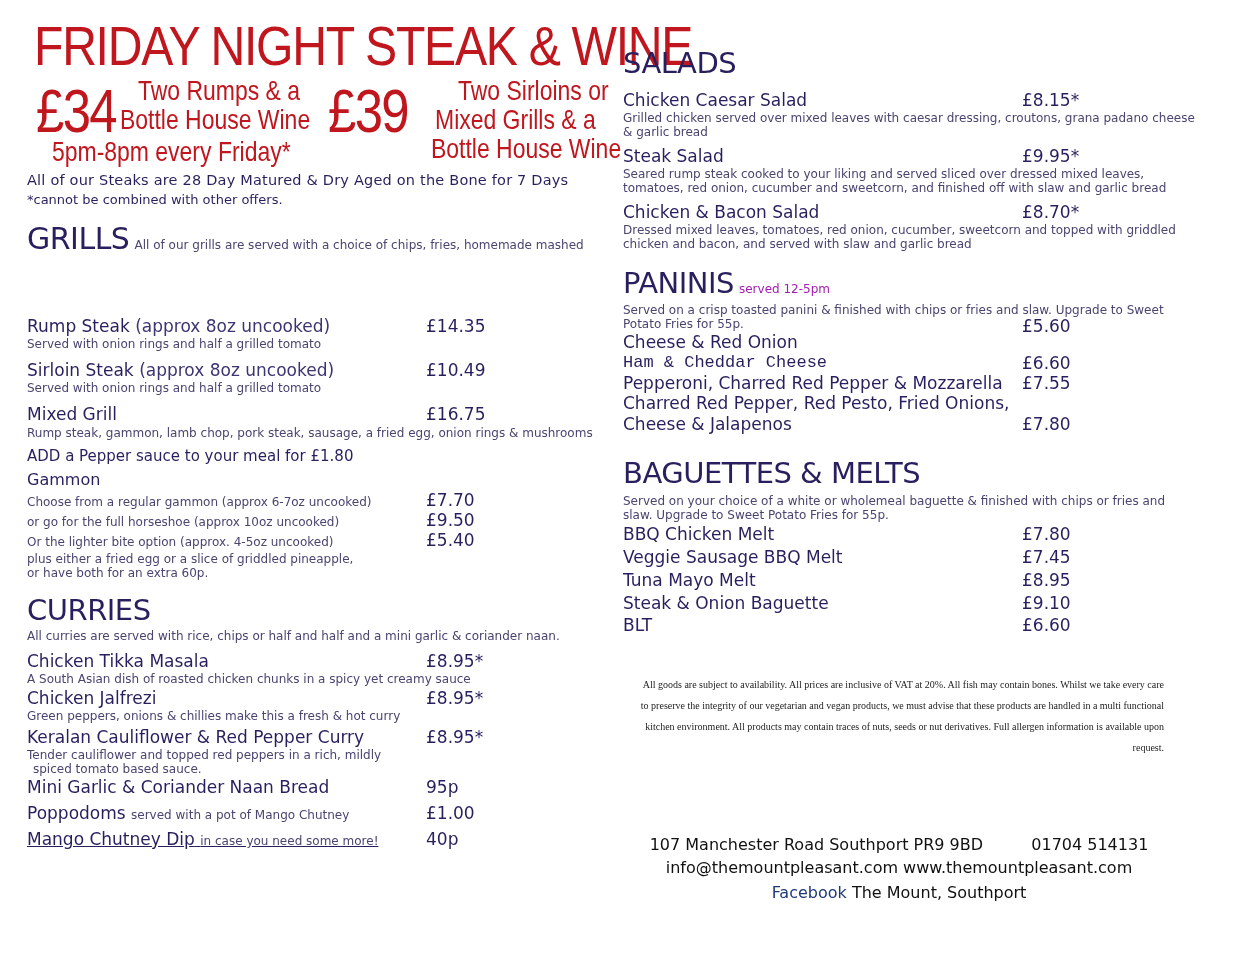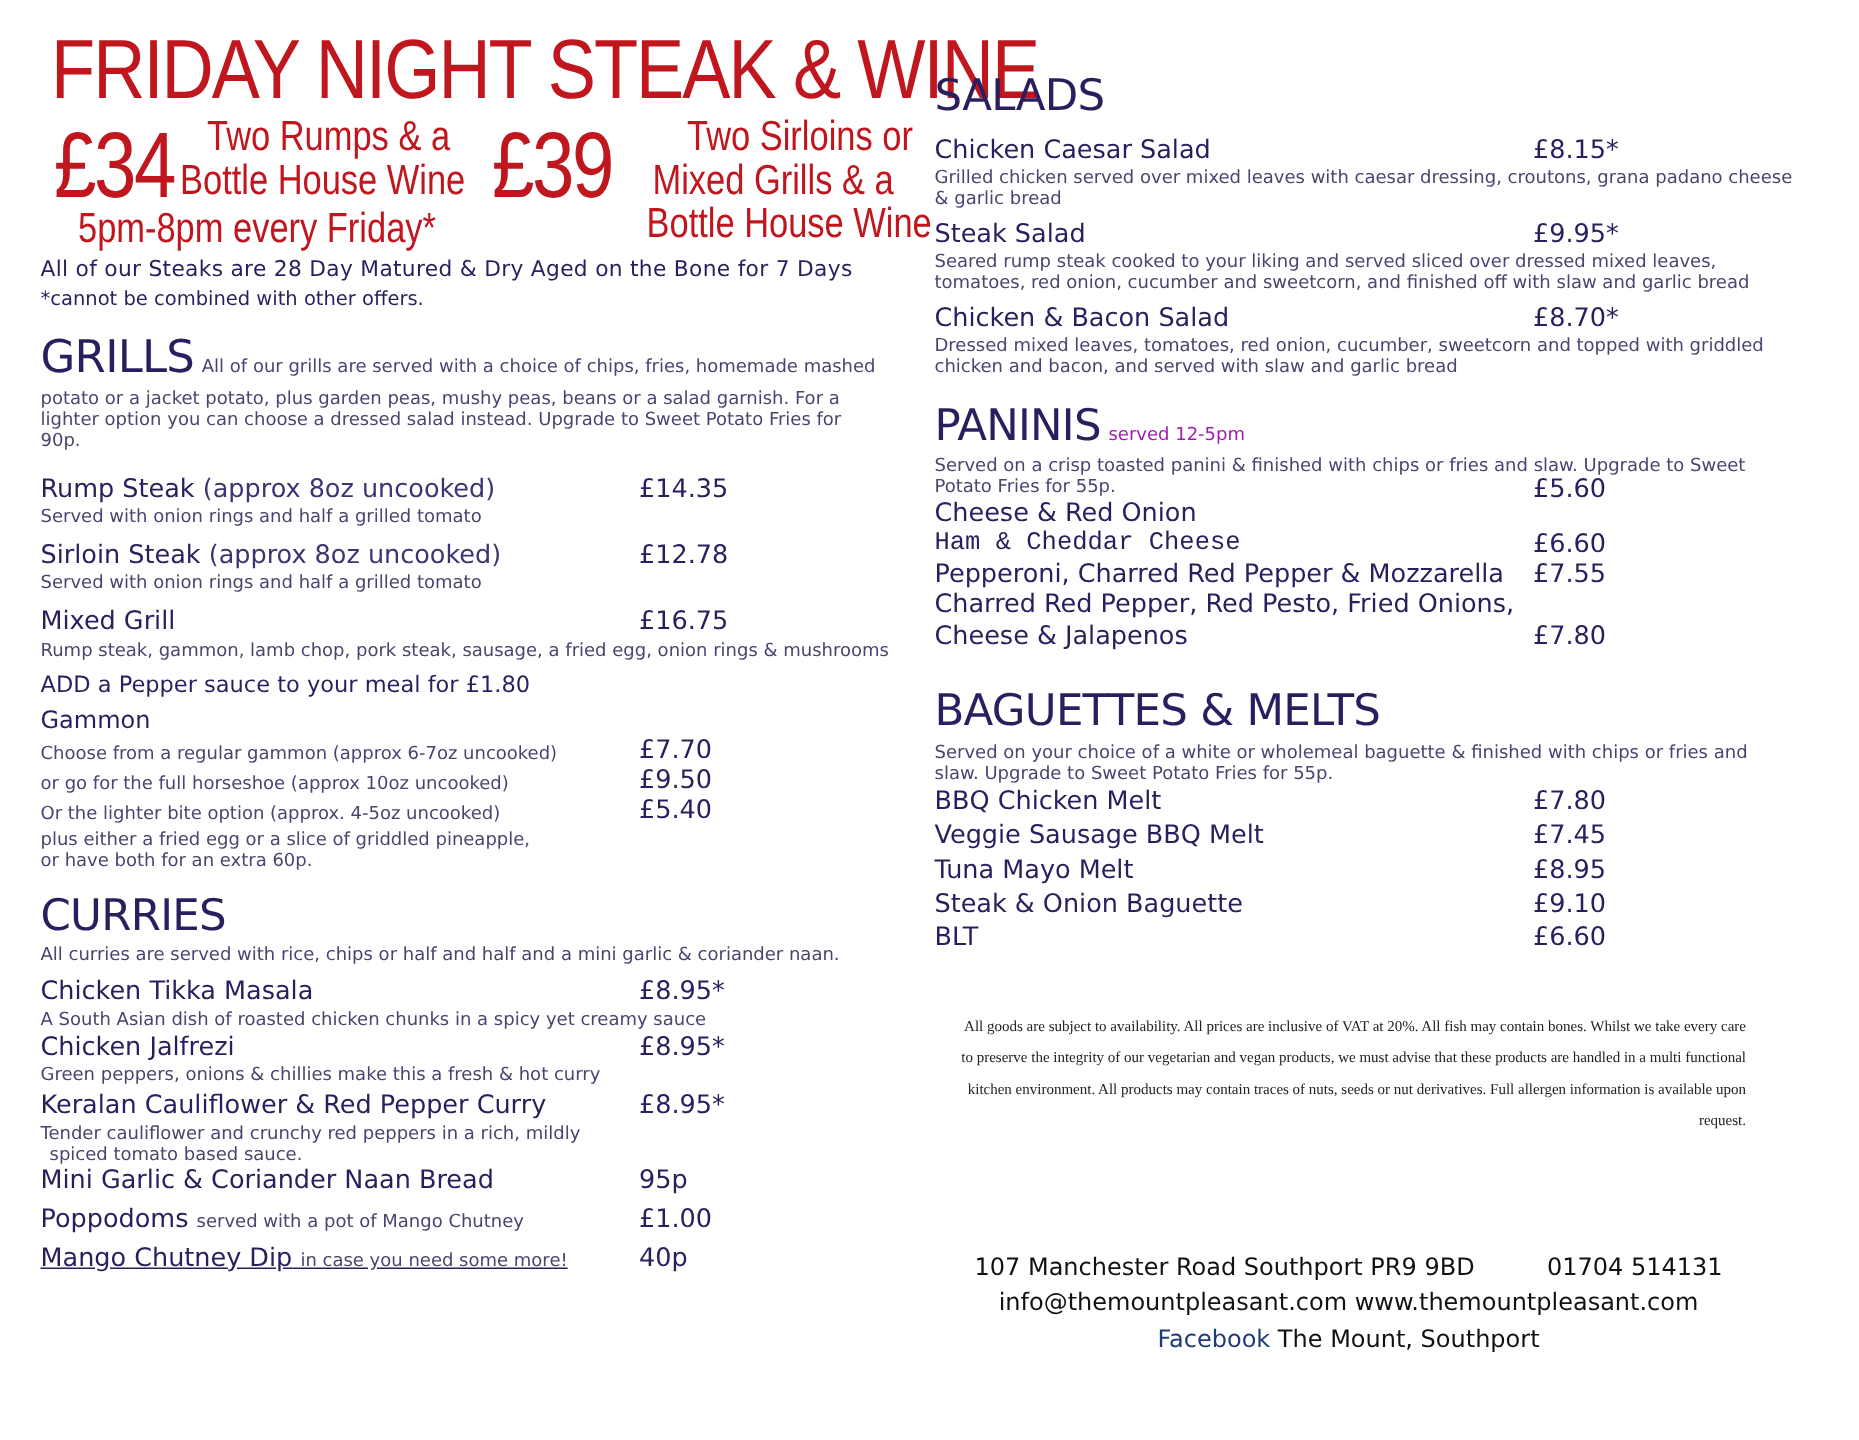--- a/index.html
+++ b/index.html
@@ -39,35 +39,34 @@
 <div class="abs red offer-text" style="left:431px;top:134px;">Bottle House Wine</div>
 
 <div class="abs intro" style="left:27px;top:172px;font-size:14.5px;letter-spacing:0.2px;">All of our Steaks are 28 Day Matured &amp; Dry Aged on the Bone for 7 Days</div>
 <div class="abs intro grey" style="left:27px;top:192px;font-size:13px;">*cannot be combined with other offers.</div>
 
 <div class="abs" style="left:27px;top:222px;width:575px;">
   <div style="white-space:nowrap;">
     <span class="h-sec" style="font-size:30px;">GRILLS</span>
     <span class="desc" style="font-size:12px;">All of our grills are served with a choice of chips, fries,  homemade mashed</span>
   </div>
-  <div class="desc" style="margin-top:2px;width:560px;">potato or a jacket potato, plus garden peas, mushy peas, beans or a salad garnish. For a lighter option you can choose a dressed salad instead. Upgrade to Sweet Potato Fries for 90p.</div>
 </div>
 
 <div class="abs item" style="left:27px;top:316px;">
   <span>Rump Steak</span>
   <span class="light">(approx 8oz uncooked)</span>
 </div>
 <div class="abs price" style="left:426px;top:316px;">£14.35</div>
 <div class="abs small-desc" style="left:27px;top:337px;">Served with onion rings and half a grilled tomato</div>
 
 <div class="abs item" style="left:27px;top:360px;">
   <span>Sirloin Steak</span>
   <span class="light">(approx 8oz uncooked)</span>
 </div>
-<div class="abs price" style="left:426px;top:360px;">£12.78</div>
+<div class="abs price" style="left:426px;top:360px;">£10.49</div>
 <div class="abs small-desc" style="left:27px;top:381px;">Served with onion rings and half a grilled tomato</div>
 
 <div class="abs item" style="left:27px;top:404px;">Mixed Grill</div>
 <div class="abs price" style="left:426px;top:404px;">£16.75</div>
 <div class="abs small-desc" style="left:27px;top:426px;">Rump steak, gammon, lamb chop, pork steak, sausage, a fried egg, onion rings &amp; mushrooms</div>
 
 <div class="abs item" style="left:27px;top:446px;font-size:15px;">ADD a Pepper sauce to your meal for £1.80</div>
 
 <div class="abs item" style="left:27px;top:470px;font-size:16px;">Gammon</div>
 <div class="abs small-desc" style="left:27px;top:495px;">Choose from a regular gammon (approx 6-7oz uncooked)</div>
@@ -85,21 +84,21 @@
 <div class="abs item" style="left:27px;top:651px;">Chicken Tikka Masala</div>
 <div class="abs price" style="left:426px;top:651px;">£8.95*</div>
 <div class="abs small-desc" style="left:27px;top:672px;">A South Asian dish of roasted chicken chunks in a spicy yet creamy sauce</div>
 
 <div class="abs item" style="left:27px;top:688px;">Chicken Jalfrezi</div>
 <div class="abs price" style="left:426px;top:688px;">£8.95*</div>
 <div class="abs small-desc" style="left:27px;top:709px;">Green peppers, onions &amp; chillies make this a fresh &amp; hot curry</div>
 
 <div class="abs item" style="left:27px;top:727px;">Keralan Cauliflower &amp; Red Pepper Curry</div>
 <div class="abs price" style="left:426px;top:727px;">£8.95*</div>
-<div class="abs small-desc" style="left:27px;top:748px;">Tender cauliflower and crunchy red peppers in a rich, mildly</div>
+<div class="abs small-desc" style="left:27px;top:748px;">Tender cauliflower and topped red peppers in a rich, mildly</div>
 <div class="abs small-desc" style="left:33px;top:762px;">spiced tomato based sauce.</div>
 
 <div class="abs item" style="left:27px;top:777px;">Mini Garlic &amp; Coriander Naan Bread</div>
 <div class="abs price" style="left:426px;top:777px;">95p</div>
 
 <div class="abs item" style="left:27px;top:803px;">
   <span>Poppodoms</span>
   <span class="inline-note">served with a pot of Mango Chutney</span>
 </div>
 <div class="abs price" style="left:426px;top:803px;">£1.00</div>

